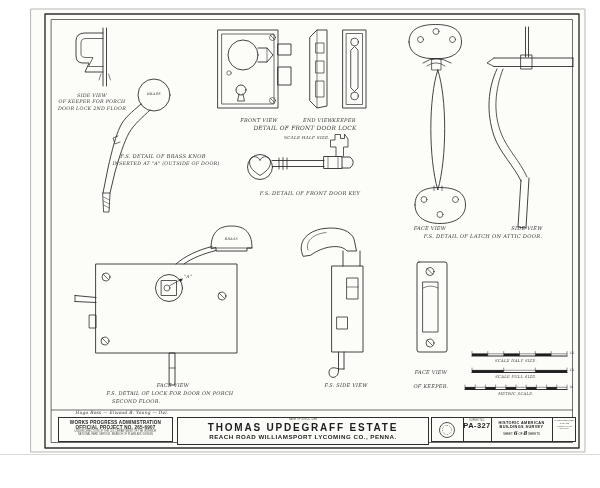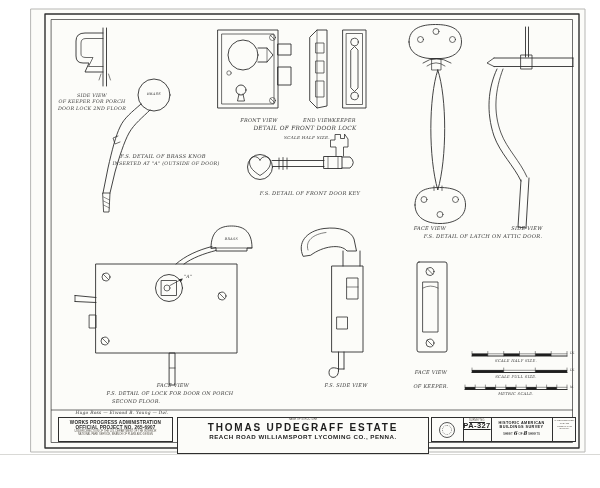--- a/index.html
+++ b/index.html
@@ -244,32 +244,32 @@
 
   <div class="lab" style="left:122px;top:410.5px;font-size:4.4px">Hugo Ross — Elwood B. Young — Del.</div>
 
   <div class="tb" style="left:58px;top:417px;width:115px;height:25px;">
     <div class="c" style="font-size:4.6px;margin-top:1.5px;letter-spacing:.2px;font-weight:bold">WORKS PROGRESS ADMINISTRATION</div>
     <div class="c" style="font-size:4.6px;letter-spacing:.2px;font-weight:bold">OFFICIAL PROJECT NO. 265-6907</div>
     <div class="c fine" style="font-size:2.6px;margin-top:1px">UNDER DIRECTION OF THE U.S. DEPARTMENT OF THE INTERIOR</div>
     <div class="c fine" style="font-size:2.6px">NATIONAL PARK SERVICE, BRANCH OF PLANS AND DESIGN</div>
   </div>
 
-  <div class="tb" style="left:177px;top:417px;width:252px;height:37px;">
+  <div class="tb" style="left:177px;top:417px;width:252px;height:28px;">
     <div class="c fine" style="font-size:2.6px;margin-top:1px">NAME OF STRUCTURE</div>
     <div class="c" style="font-size:10px;font-weight:bold;letter-spacing:1.8px;color:#1d1d1d">THOMAS UPDEGRAFF ESTATE</div>
     <div class="c" style="font-size:6.2px;font-weight:bold;letter-spacing:.5px;color:#1d1d1d">REACH ROAD WILLIAMSPORT LYCOMING CO., PENNA.</div>
   </div>
 
   <div class="tb" style="left:431px;top:417px;width:145px;height:25px;">
     <div class="vdiv" style="left:31px"></div>
     <div class="vdiv" style="left:59px"></div>
     <div class="vdiv" style="left:120px"></div>
     <div class="seal" style="left:7px;top:3.5px"></div>
-    <div style="position:absolute;left:31px;top:0;width:28px;text-decoration:underline;">
+    <div style="position:absolute;left:31px;top:0;width:28px;">
       <div class="c fine" style="font-size:2.6px;margin-top:1.5px">SURVEY NO.</div>
       <div class="c" style="font-size:7.5px;font-weight:bold;letter-spacing:.4px">PA-327</div>
     </div>
     <div style="position:absolute;left:59px;top:0;width:61px;">
       <div class="c" style="font-size:3.8px;margin-top:2.5px;letter-spacing:.4px;font-weight:bold">HISTORIC AMERICAN</div>
       <div class="c" style="font-size:3.8px;letter-spacing:.4px;font-weight:bold">BUILDINGS SURVEY</div>
       <div class="c" style="font-size:3px;margin-top:1px">
         <span>SHEET</span>
         <span style="font-family:'DejaVu Serif',serif;font-style:italic;font-weight:bold;font-size:5.5px">6</span>
         <span>OF</span>

